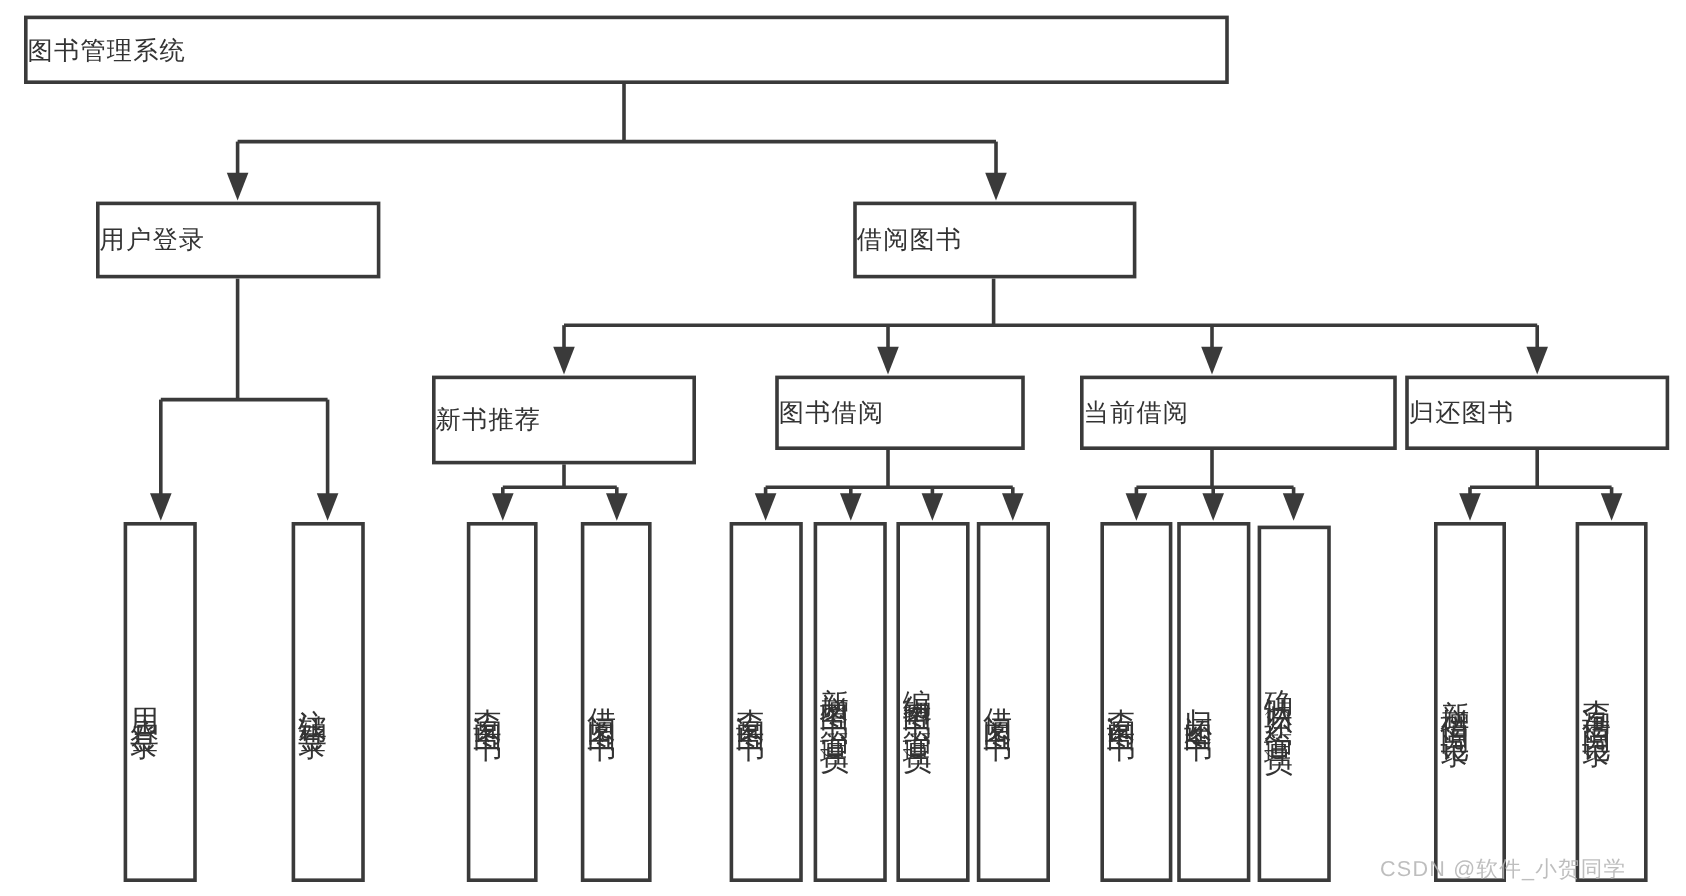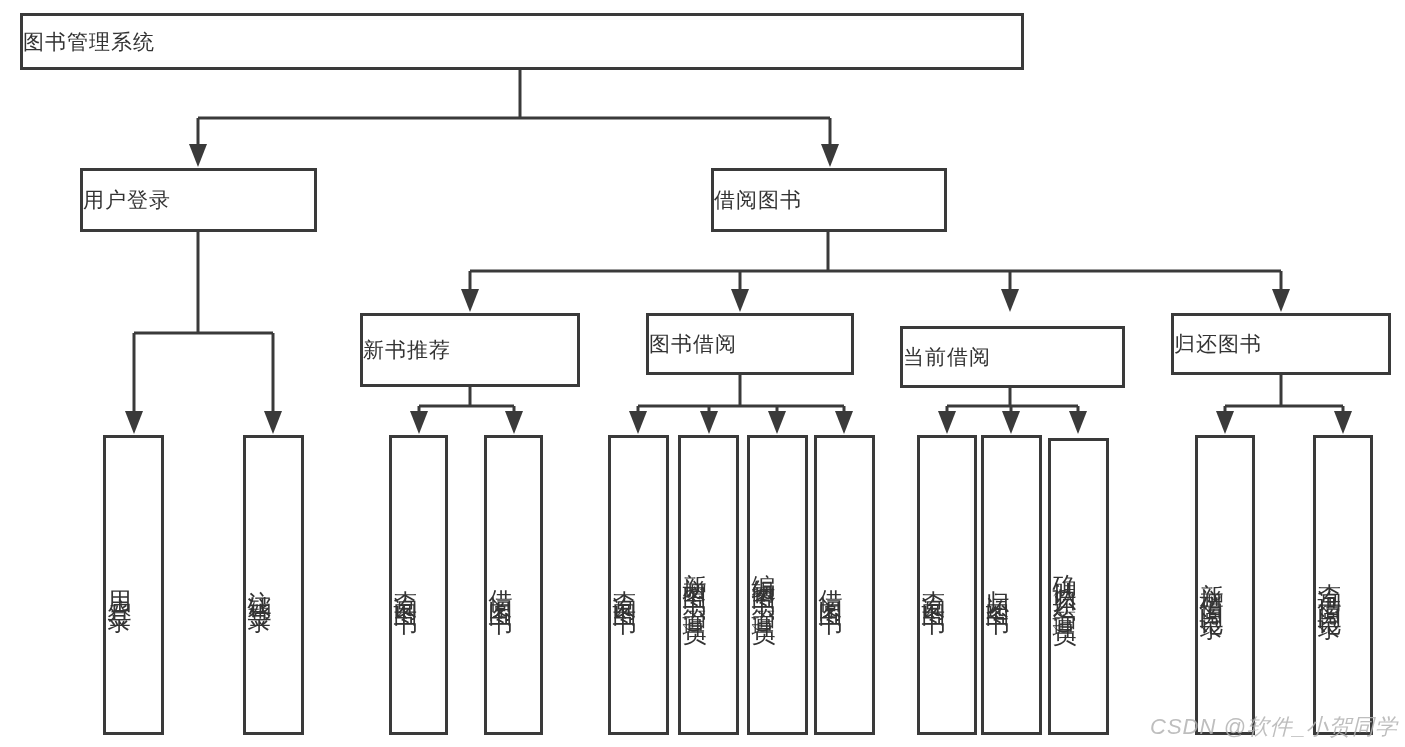--- a/index.html
+++ b/index.html
@@ -52,27 +52,26 @@
     text-orientation: mixed;
     font-size: 24px;
     letter-spacing: 7px;
     line-height: 1.1;
     white-space: nowrap;
   }
   .watermark {
     position: absolute;
     left: 1150px;
     top: 712px;
-    font-size: 22px;
+    font-size: 18px;
     color: var(--watermark);
     opacity: 0.85;
     white-space: nowrap;
     z-index: 10;
     letter-spacing: 1px;
-    font-style: italic;
   }
 </style>
 </head>
 <body>
 
 <div class="canvas">
 
   <svg class="connectors" width="1405" height="747" viewBox="0 0 1405 747" xmlns="http://www.w3.org/2000/svg">
     <g>
 
@@ -149,21 +148,21 @@
   <div class="node" style="left:711px;top:168px;width:236px;height:64px">
     <span class="h-label">借阅图书</span>
   </div>
 
   <div class="node" style="left:360px;top:313px;width:220px;height:74px">
     <span class="h-label">新书推荐</span>
   </div>
   <div class="node" style="left:646px;top:313px;width:208px;height:62px">
     <span class="h-label">图书借阅</span>
   </div>
-  <div class="node" style="left:900px;top:326px;width:225px;height:62px">
+  <div class="node" style="left:900px;top:313px;width:264px;height:62px">
     <span class="h-label">当前借阅</span>
   </div>
   <div class="node" style="left:1171px;top:313px;width:220px;height:62px">
     <span class="h-label">归还图书</span>
   </div>
 
   <div class="node" style="left:103px;top:435px;width:61px;height:300px">
     <span class="vtext">用户登录</span>
   </div>
   <div class="node" style="left:243px;top:435px;width:61px;height:300px">

